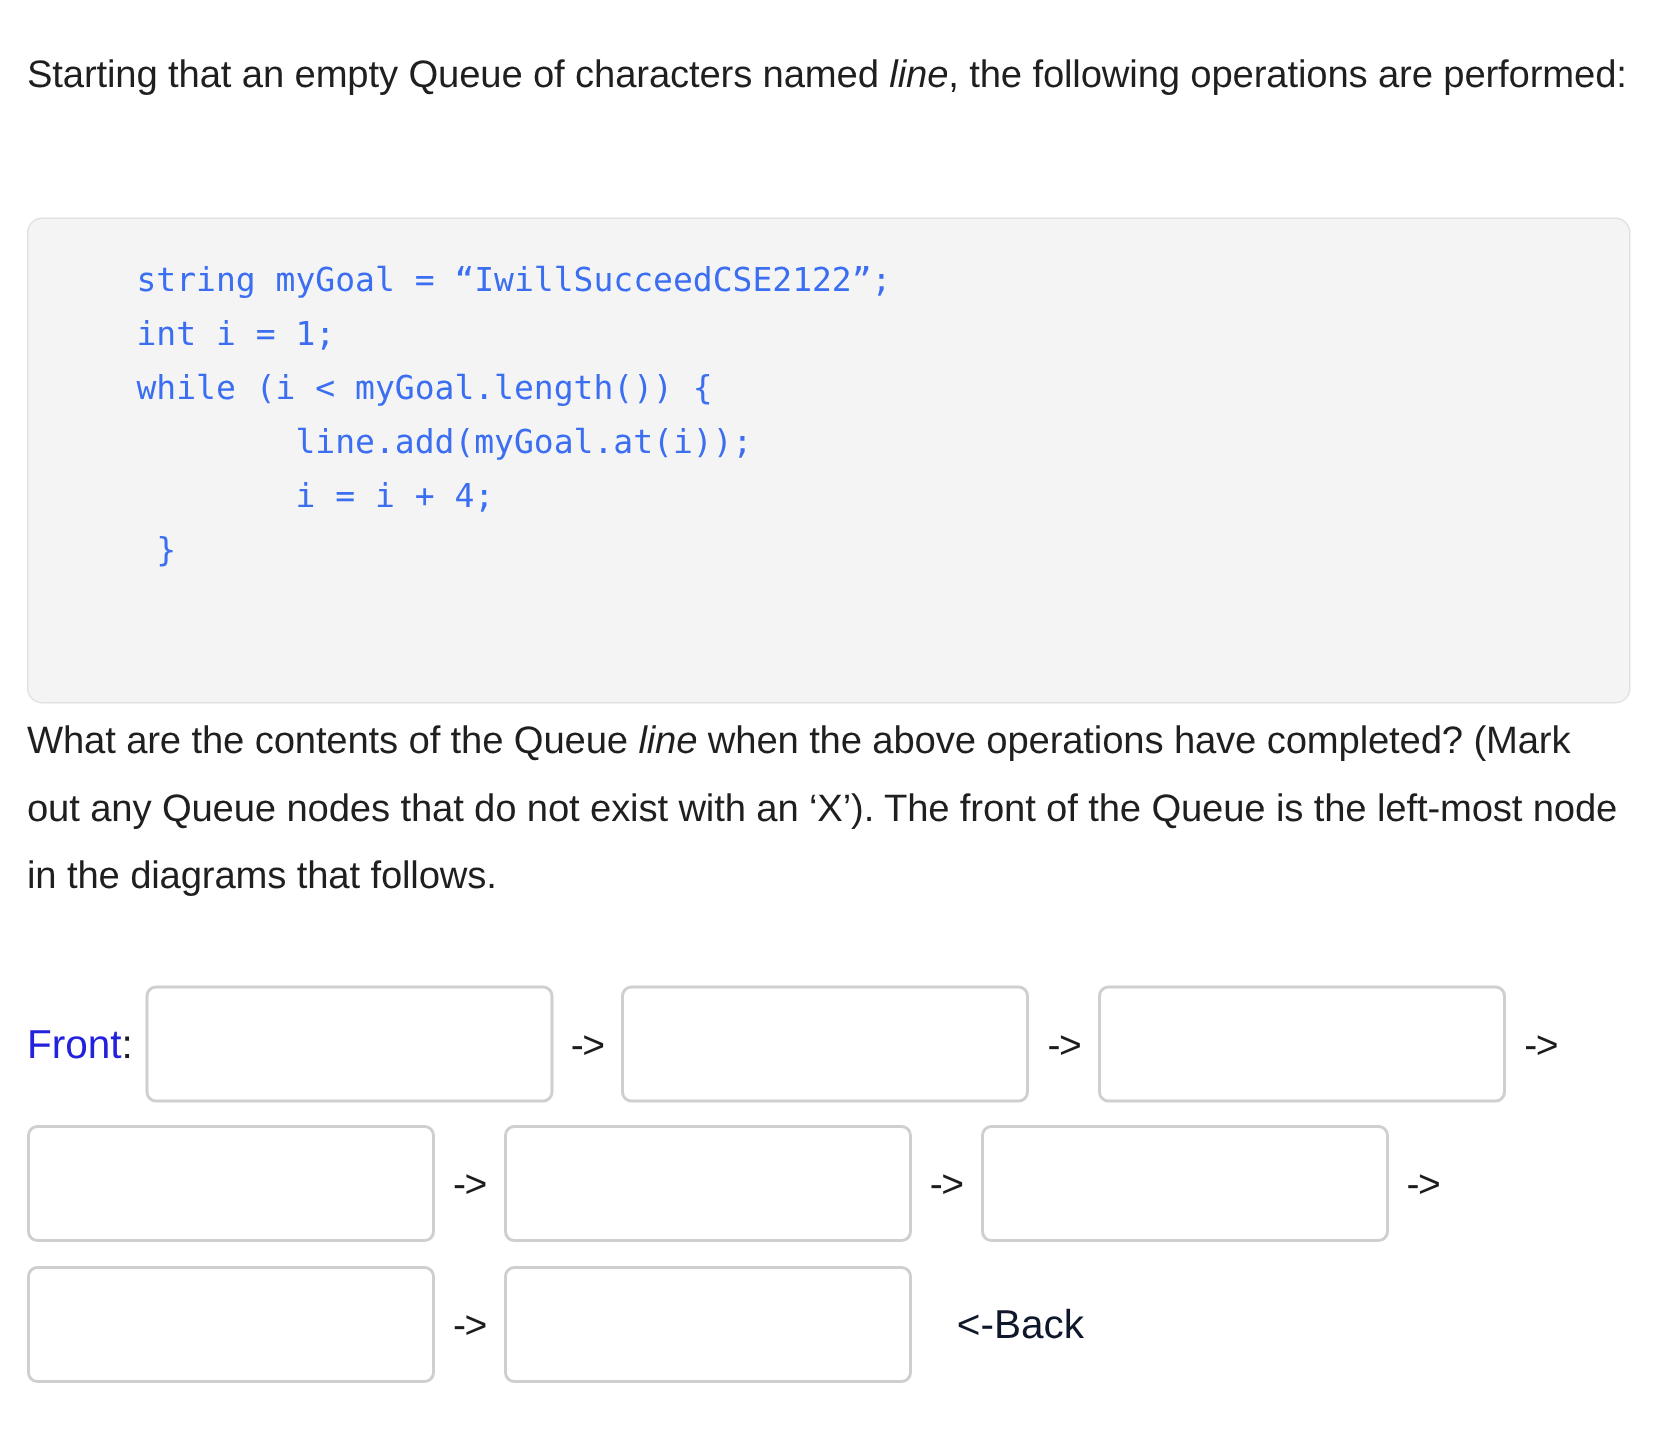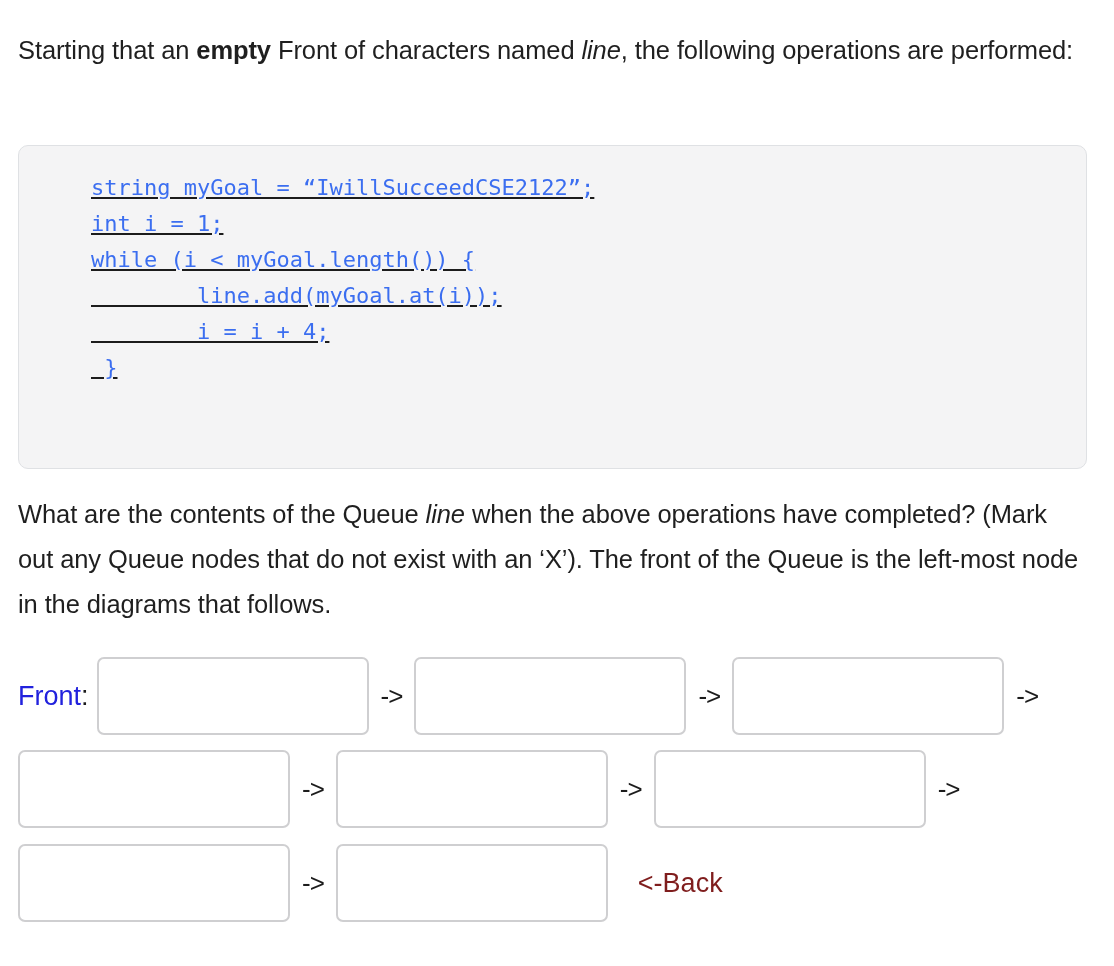--- a/index.html
+++ b/index.html
@@ -24,38 +24,37 @@
     color: #1f1f1f;
     letter-spacing: -0.1px;
   }
   #intro-paragraph {
     left: 18px;
     top: 28px;
     width: 1070px;
   }
   #question-paragraph {
     left: 18px;
-    top: 492px;
+    top: 472px;
     width: 1066px;
   }
-  .prose b { font-weight: bold; }
+  .prose b { font-weight: normal; }
   .prose i { }
 
   
   #code-block {
     position: absolute;
     left: 18px;
     top: 145px;
     width: 1069px;
     height: 324px;
     box-sizing: border-box;
     background: #f4f4f5;
     border: 1px solid #dfe1e4;
     border-radius: 10px;
-    text-decoration: underline;
   }
   #code-listing {
     margin: 0;
     padding: 24px 0 0 72px;
     font-family: "DejaVu Sans Mono", "Liberation Mono", monospace;
     font-size: 22px;
     line-height: 36px;
     color: #3b6ef0;
     white-space: pre;
     letter-spacing: 0px;
@@ -102,31 +101,31 @@
     font-size: 26px;
     color: #1c1c1c;
     font-family: "Liberation Sans", sans-serif;
     margin: 0 12px;
     line-height: 1;
     flex: 0 0 auto;
     letter-spacing: -1px;
   }
   .back-label {
     font-size: 27px;
-    color: #7f1d1d;
+    color: #0f172a;
     margin-left: 30px;
     white-space: nowrap;
     line-height: 1;
     flex: 0 0 auto;
   }
 </style>
 </head>
 <body>
 
-<div class="prose" id="intro-paragraph"><span>Starting that an </span><b>empty</b><span> Front of characters named </span><i>line</i><span>, the following operations are performed:</span></div>
+<div class="prose" id="intro-paragraph"><span>Starting that an </span><b>empty</b><span> Queue of characters named </span><i>line</i><span>, the following operations are performed:</span></div>
 
 <div id="code-block">
   <pre id="code-listing">string myGoal = “IwillSucceedCSE2122”;
 int i = 1;
 while (i &lt; myGoal.length()) {
         line.add(myGoal.at(i));
         i = i + 4;
  }</pre>
 </div>
 

